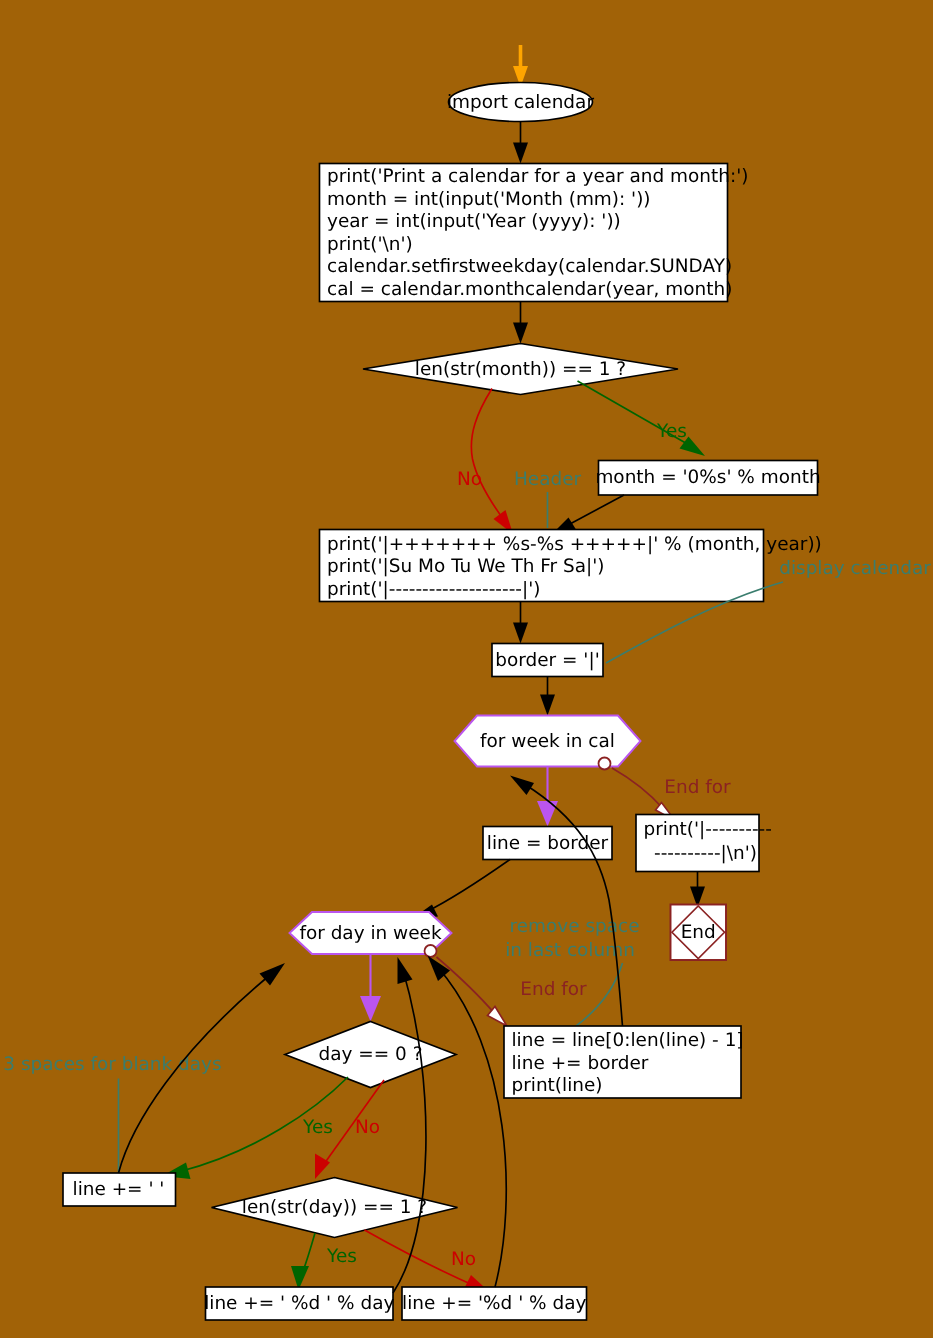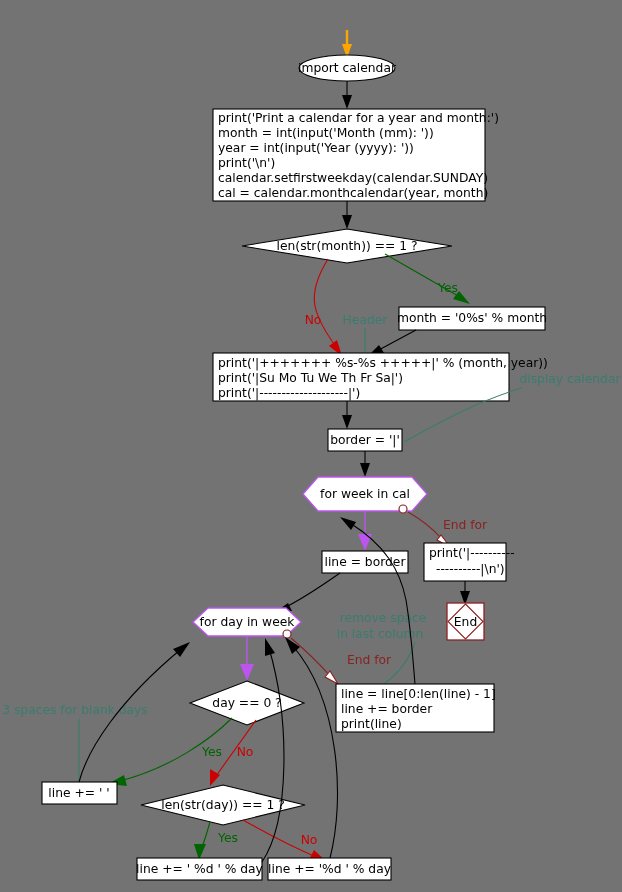--- a/index.html
+++ b/index.html
@@ -4,21 +4,21 @@
 <style>
   html, body {
     margin: 0;
     padding: 0;
     background: #ffffff;
   }
   #flowchart-root {
     position: relative;
     width: 622px;
     height: 892px;
-    background: #737373;
+    background: #a16207;
     font-family: "DejaVu Sans", sans-serif;
     overflow: hidden;
   }
   svg.fc {
     position: absolute;
     top: 0;
     left: 0;
     width: 622px;
     height: 892px;
   }

